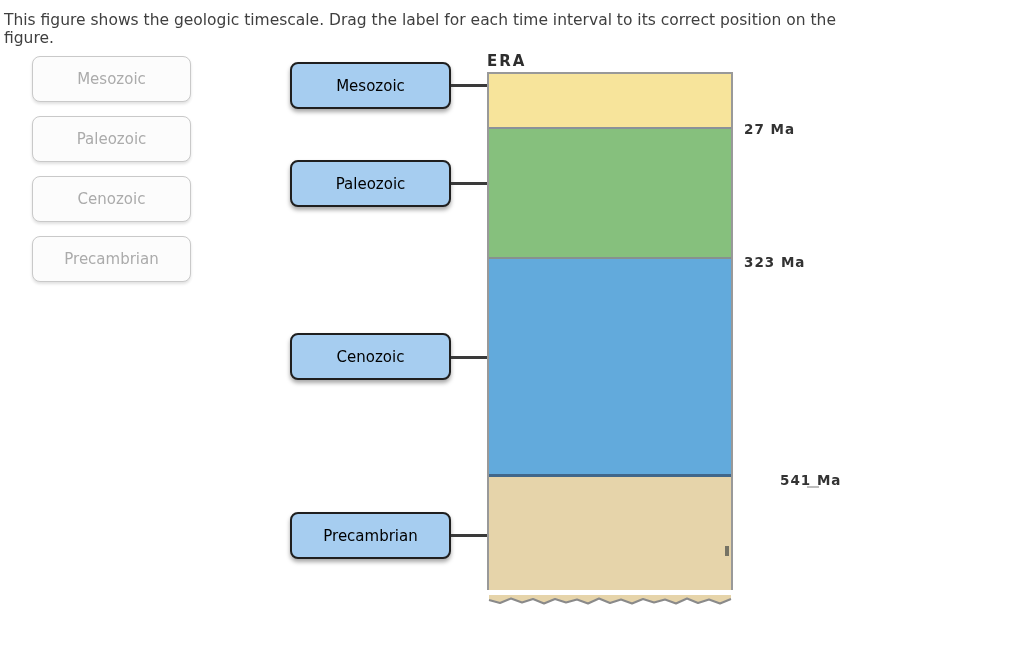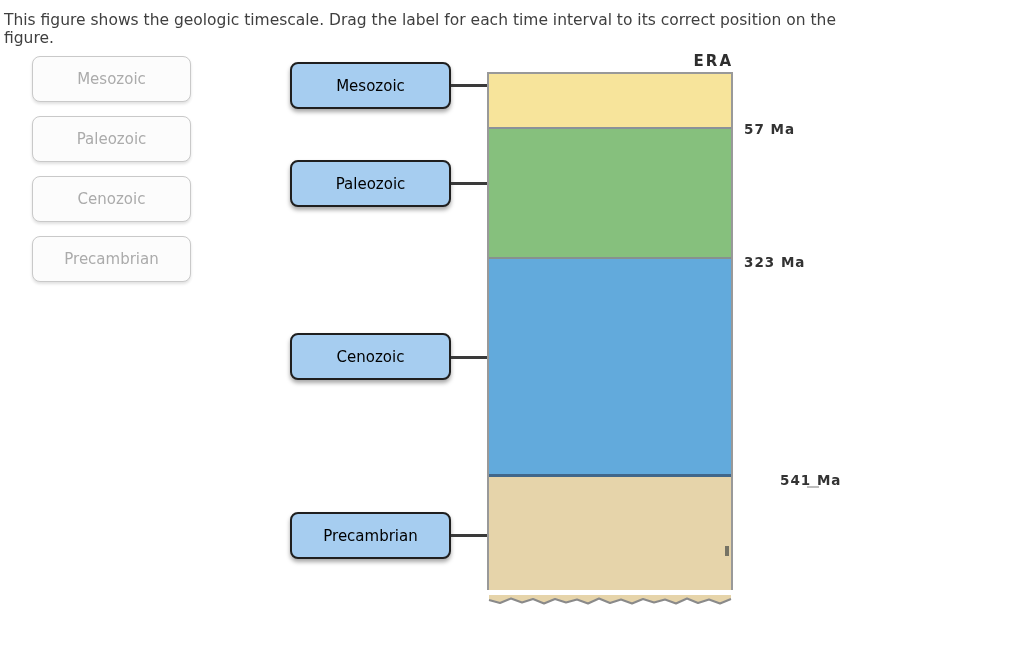--- a/index.html
+++ b/index.html
@@ -70,21 +70,21 @@
   }
   .leader-1 { top: 84px; }
   .leader-2 { top: 182px; }
   .leader-3 { top: 356px; }
   .leader-4 { top: 534px; }
   
   .era-title {
     position: absolute;
     left: 487px; top: 52px;
     width: 246px;
-    text-align: right;
+    text-align: left;
     font-size: 15px;
     font-weight: bold;
     letter-spacing: 2px;
     color: #2e2e2e;
   }
   .column {
     position: absolute;
     left: 487px; top: 72px;
     width: 246px;
     border: 2px solid #999999;
@@ -174,20 +174,20 @@
     <div class="band band-2" style="background-color: rgb(134, 192, 125);"></div>
     <div class="band band-3" style="background-color: rgb(98, 170, 220);"></div>
     <div class="band band-4" style="background-color: rgb(230, 212, 170);"></div>
   </div>
 
   <svg class="wave" viewBox="0 0 246 14" preserveAspectRatio="none">
     <polygon fill="#e6d4aa" stroke="none" points="2,0 244,0 244,4 233,8.5 222,4.5 211,8 200,3.5 189,8.5 178,4.5 167,7.5 156,4 145,8.5 134,4.5 123,8 112,3.5 101,8.5 90,4.5 79,7.5 68,4 57,8.5 46,4 35,7.5 24,3.5 13,8 2,5"></polygon>
     <polyline fill="none" stroke="#8a8a8a" stroke-width="2" stroke-linejoin="round" points="2,5 13,8 24,3.5 35,7.5 46,4 57,8.5 68,4 79,7.5 90,4.5 101,8.5 112,3.5 123,8 134,4.5 145,8.5 156,4 167,7.5 178,4.5 189,8.5 200,3.5 211,8 222,4.5 233,8.5 244,4"></polyline>
   </svg>
 
-  <div class="ma-label ma-1">57 Ma</div>
+  <div class="ma-label ma-1">27 Ma</div>
   <div class="ma-label ma-2">323 Ma</div>
   <div class="ma-label ma-3">541 Ma</div>
 
   <div class="dash-artifact"></div>
   <div class="tick-artifact"></div>
 
 </div>
 
 </body></html>

